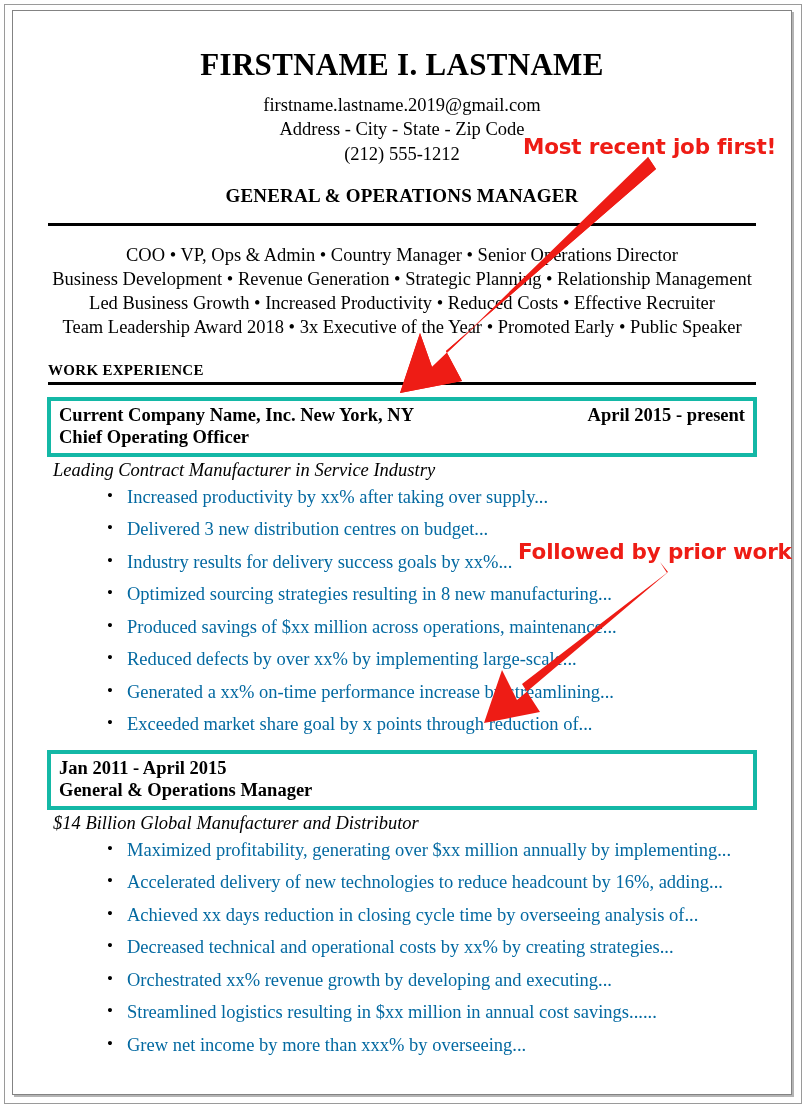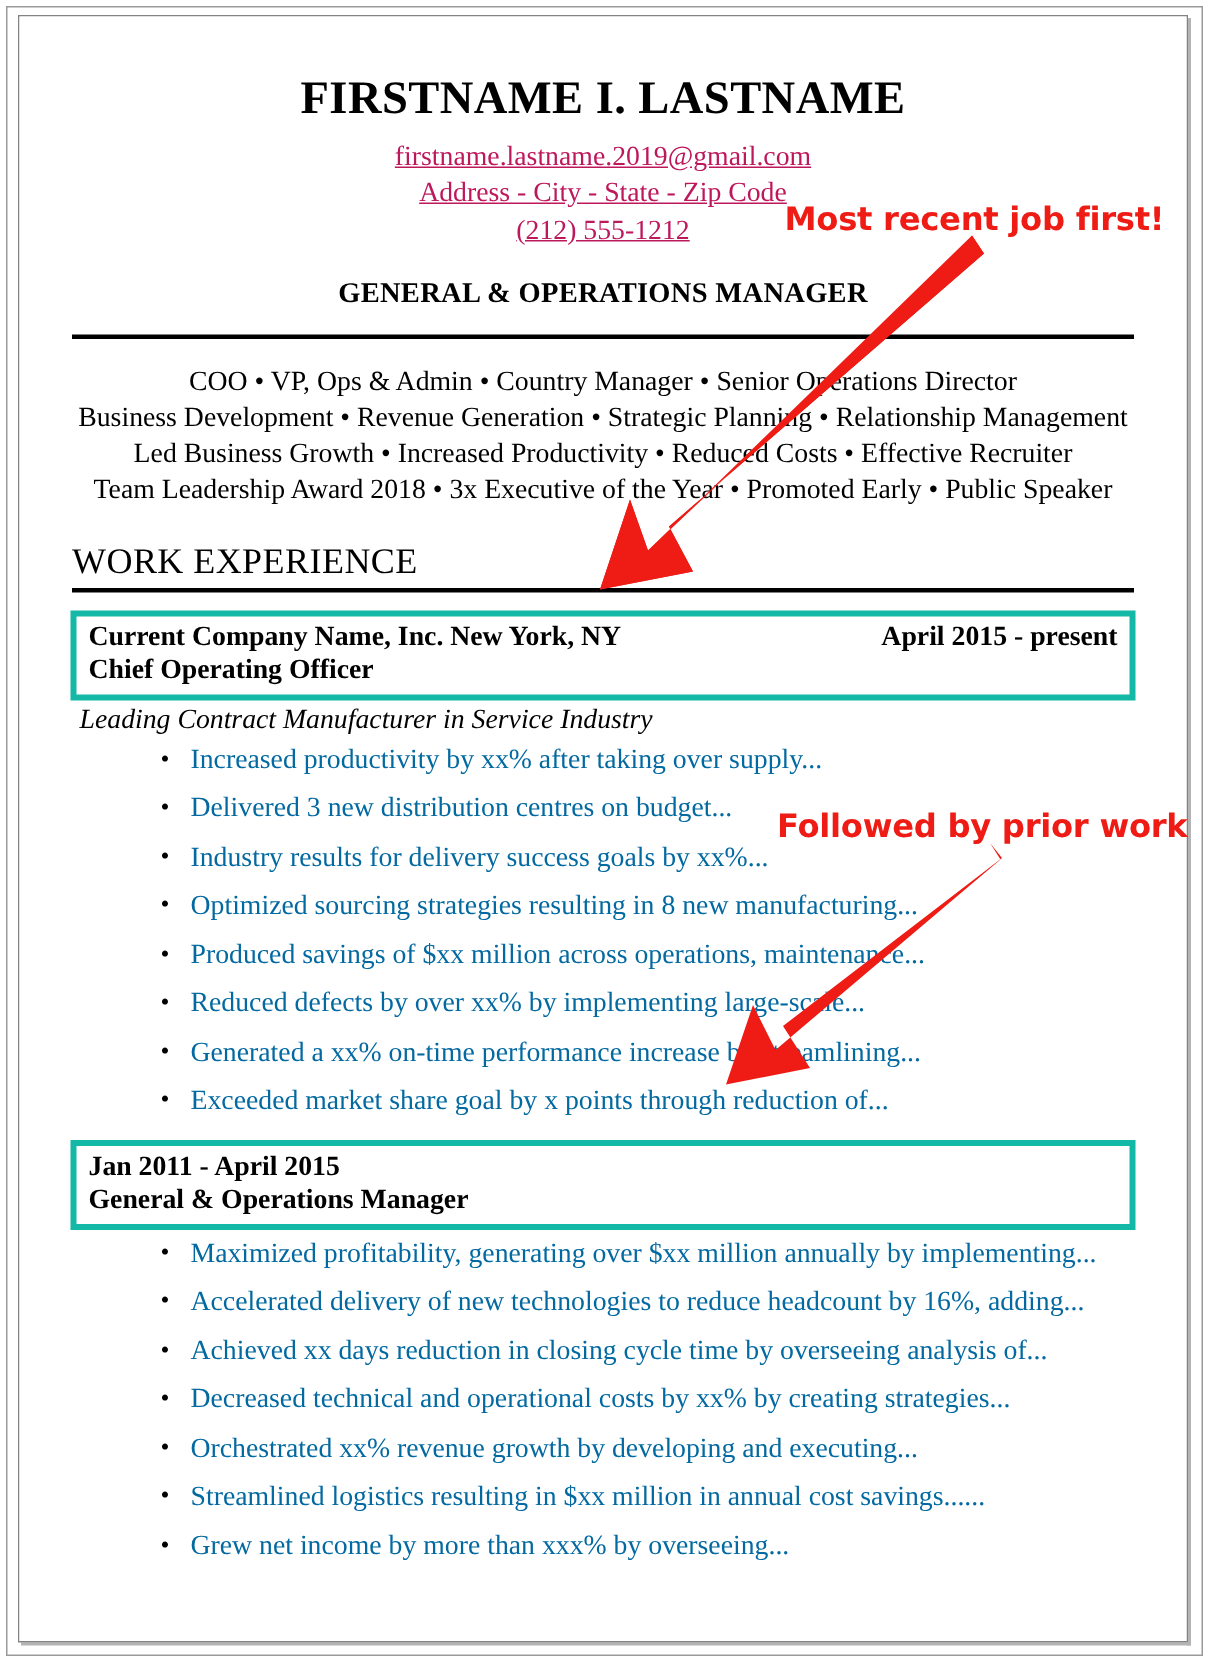--- a/index.html
+++ b/index.html
@@ -64,22 +64,21 @@
     font-weight: bold;
     letter-spacing: 0.3px;
     margin-top: 38px;
     line-height: 1.05;
     color: #000;
   }
   .contact-line {
     text-align: center;
     font-size: 18.5px;
     line-height: 1.33;
-    color: #be185d;
-    text-decoration: underline;
+    color: #000000;
   }
   .contact-line.first { margin-top: 11px; }
 
   .job-title-head {
     text-align: center;
     font-size: 19px;
     font-weight: bold;
     margin-top: 19px;
     letter-spacing: 0.2px;
     color: #000;
@@ -97,22 +96,22 @@
   }
   .keywords .kw-line {
     font-size: 18.5px;
     line-height: 1.29;
     color: #000;
     white-space: nowrap;
   }
 
   .section-head {
     margin: 22px 0 0 35px;
-    font-size: 24px;
-    font-weight: normal;
+    font-size: 15px;
+    font-weight: bold;
     letter-spacing: 0.3px;
     color: #000;
   }
   .rule-section {
     height: 3px;
     background: #000;
     margin: 3px 35px 0 35px;
   }
 
   
@@ -252,20 +251,21 @@
       <li>Generated a xx% on-time performance increase by streamlining...</li>
       <li>Exceeded market share goal by x points through reduction of...</li>
     </ul>
 
     <div class="job-box" style="margin-top:16px;">
       <div class="job-row">
         <span class="job-dates">Jan 2011 - April 2015</span>
       </div>
       <div class="job-position">General &amp; Operations Manager</div>
     </div>
+    <div class="job-desc">$14 Billion Global Manufacturer and Distributor</div>
 
     <ul class="bullets">
       <li>Maximized profitability, generating over $xx million annually by implementing...</li>
       <li>Accelerated delivery of new technologies to reduce headcount by 16%, adding...</li>
       <li>Achieved xx days reduction in closing cycle time by overseeing analysis of...</li>
       <li>Decreased technical and operational costs by xx% by creating strategies...</li>
       <li>Orchestrated xx% revenue growth by developing and executing...</li>
       <li>Streamlined logistics resulting in $xx million in annual cost savings......</li>
       <li>Grew net income by more than xxx% by overseeing...</li>
     </ul>

